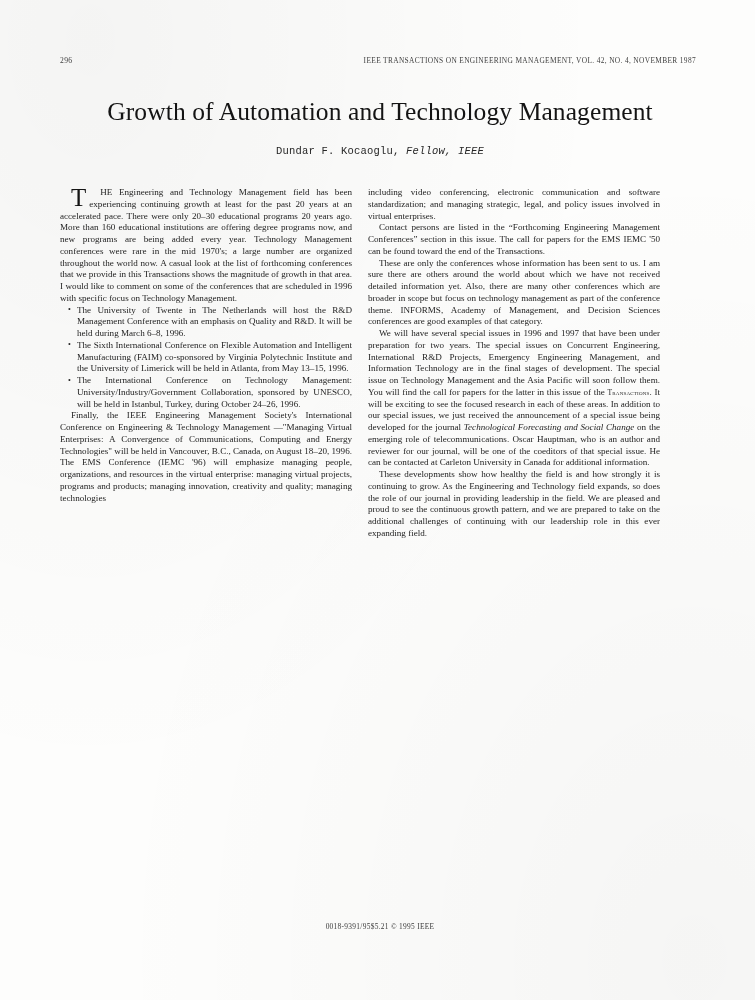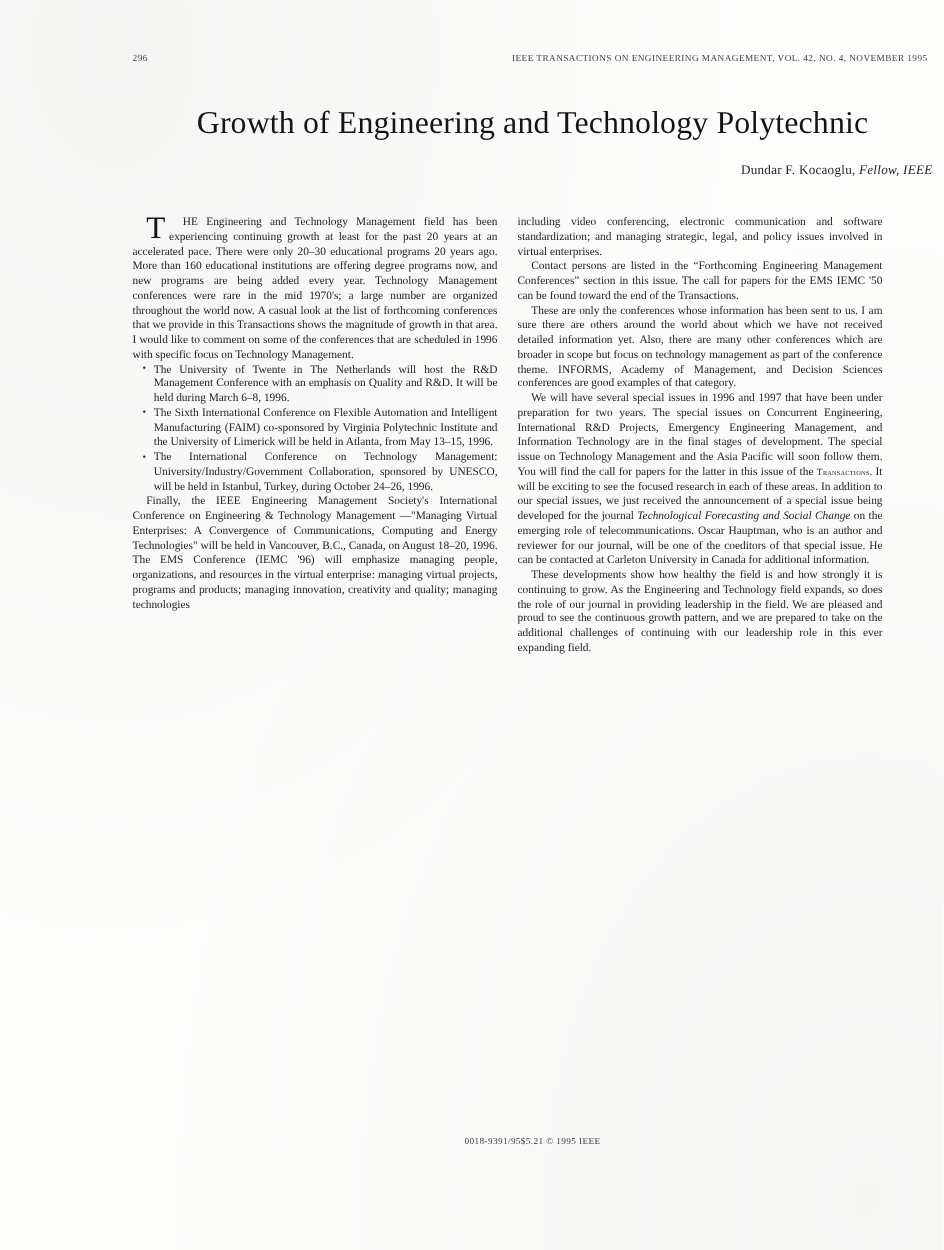--- a/index.html
+++ b/index.html
@@ -26,24 +26,23 @@
     position: absolute;
     inset: 0;
     background:
       radial-gradient(ellipse at 12% 4%, rgba(0,0,0,0.035), rgba(0,0,0,0) 55%),
       radial-gradient(ellipse at 92% 96%, rgba(0,0,0,0.03), rgba(0,0,0,0) 60%);
     pointer-events: none;
   }
   .sheet {
     position: absolute;
     left: 60px;
-    top: 42px;
+    top: 56px;
     width: 640px;
     height: 900px;
-    margin-left: 46px;
   }
 
   
   .runhead {
     display: flex;
     align-items: baseline;
     font-size: 7.4px;
     letter-spacing: 0.35px;
     color: #3a3a3a;
     height: 14px;
@@ -66,24 +65,25 @@
     margin-top: 28px;
     text-align: center;
     font-size: 25.5px;
     font-weight: normal;
     letter-spacing: 0.1px;
     color: #141414;
     line-height: 1.1;
   }
   .byline {
     margin-top: 19px;
-    text-align: right;
+    text-align: center;
     font-size: 10.5px;
     color: #262626;
     letter-spacing: 0.2px;
+    font-family: Liberation Mono, monospace;
   }
   .byline .fellow {
     font-style: italic;
   }
 
   
   .columns {
     margin-top: 30px;
     display: flex;
     gap: 16px;
@@ -169,24 +169,24 @@
   }
 </style>
 </head>
 <body>
 
 <div class="page">
   <div class="sheet">
 
     <div class="runhead">
       <div class="runhead-folio">296</div>
-      <div class="runhead-title">IEEE TRANSACTIONS ON ENGINEERING MANAGEMENT, VOL. 42, NO. 4, NOVEMBER 1995</div>
+      <div class="runhead-title">IEEE TRANSACTIONS ON ENGINEERING MANAGEMENT, VOL. 42, NO. 4, NOVEMBER 1987</div>
     </div>
 
-    <h1 class="title">Growth of Engineering and Technology Polytechnic</h1>
+    <h1 class="title">Growth of Automation and Technology Management</h1>
 
     <div class="byline">
       <span>Dundar F. Kocaoglu,</span>
       <span class="fellow">Fellow, IEEE</span>
     </div>
 
     <div class="columns">
 
       <div class="col">
 

